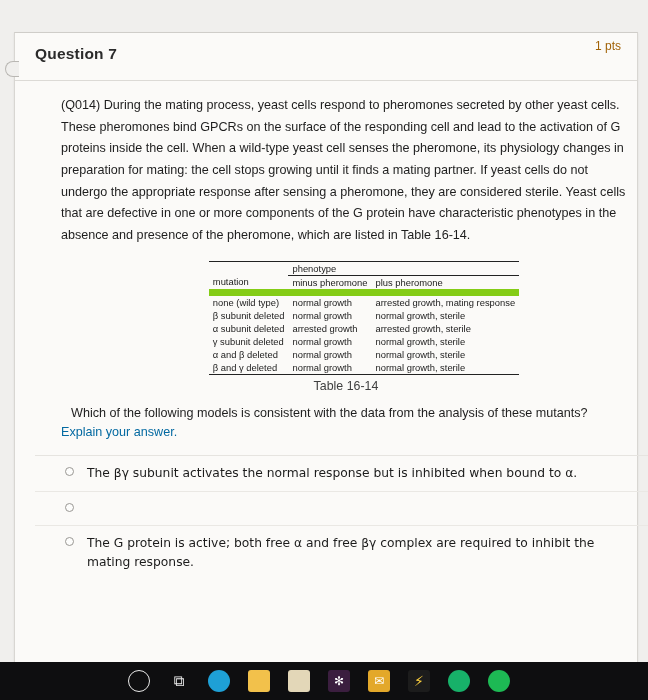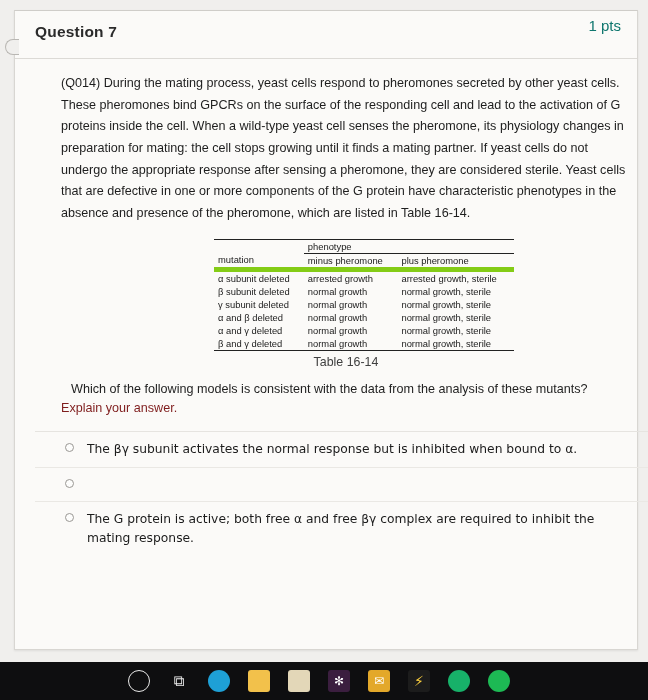--- a/index.html
+++ b/index.html
@@ -12,21 +12,21 @@
   }
   #page {
     position: relative;
     width: 648px; height: 700px;
     background: #f0efed;
   }
 
   
   .card {
     position: absolute;
-    left: 14px; top: 10px;
+    left: 14px; top: 32px;
     width: 624px; height: 640px;
     background: #fbfaf8;
     border: 1px solid #d8d6d2;
     border-top: 1px solid #cfcdc9;
     box-shadow: 0 1px 2px rgba(0,0,0,0.08);
   }
   .card-header {
     position: relative;
     height: 48px;
     border-bottom: 1px solid #dcdad6;
@@ -35,22 +35,22 @@
     position: absolute;
     left: 20px; top: 12px;
     font-size: 15.5px;
     font-weight: bold;
     color: #2b2b2b;
     letter-spacing: 0.2px;
   }
   .pts {
     position: absolute;
     right: 16px; top: 6px;
-    font-size: 15px;
-    color: #0f766e;
+    font-size: 12px;
+    color: #a16207;
   }
   .left-circle {
     position: absolute;
     left: -10px; top: 28px;
     width: 14px; height: 16px;
     border: 1px solid #b9b7b3;
     border-right: none;
     border-radius: 8px 0 0 8px;
     background: #f0efed;
   }
@@ -89,39 +89,39 @@
     font-weight: normal;
     white-space: nowrap;
   }
   .grp-head {
     text-align: center;
     font-size: 9.4px;
     border-bottom: 1px solid #222;
   }
   .top-rule td { border-top: 1px solid #222; }
   .col-head td { padding-bottom: 2px; }
-  .under-rule td { border-bottom: 5px solid #84cc16; }
+  .under-rule td { border-bottom: 7px solid #84cc16; }
   .bottom-rule td { border-bottom: 1px solid #222; }
   .tbl-caption {
     text-align: center;
     font-size: 12.4px;
     color: #404040;
     margin-top: 4px;
   }
 
   .prompt {
     margin: 10px 20px 0 36px;
     font-size: 12.6px;
     line-height: 1.6;
     color: #1e1e1e;
   }
   .prompt2 {
     margin: 2px 20px 0 26px;
     font-size: 12.6px;
-    color: #7f1d1d;
+    color: #0369a1;
   }
 
   
   .choices { margin-top: 16px; }
   .choice {
     position: relative;
     min-height: 34px;
     padding: 8px 26px 8px 52px;
     border-top: 1px solid #eae8e4;
     font-size: 12.3px;
@@ -193,41 +193,41 @@
               <tr class="top-rule">
             <td></td>
             <td colspan="2" class="grp-head">phenotype</td>
           </tr>
           <tr class="col-head under-rule">
             <td>mutation</td>
             <td>minus pheromone</td>
             <td>plus pheromone</td>
           </tr>
           <tr>
+            <td>none (wild type)</td>
+            <td>normal growth</td>
+            <td>arrested growth, mating response</td>
+          </tr>
+          <tr>
+            <td>β subunit deleted</td>
+            <td>normal growth</td>
+            <td>normal growth, sterile</td>
+          </tr>
+          <tr>
             <td>α subunit deleted</td>
             <td>arrested growth</td>
             <td>arrested growth, sterile</td>
           </tr>
           <tr>
-            <td>β subunit deleted</td>
-            <td>normal growth</td>
-            <td>normal growth, sterile</td>
-          </tr>
-          <tr>
             <td>γ subunit deleted</td>
             <td>normal growth</td>
             <td>normal growth, sterile</td>
           </tr>
           <tr>
             <td>α and β deleted</td>
-            <td>normal growth</td>
-            <td>normal growth, sterile</td>
-          </tr>
-          <tr>
-            <td>α and γ deleted</td>
             <td>normal growth</td>
             <td>normal growth, sterile</td>
           </tr>
           <tr class="bottom-rule">
             <td>β and γ deleted</td>
             <td>normal growth</td>
             <td>normal growth, sterile</td>
           </tr>
         </tbody>
           </table>

